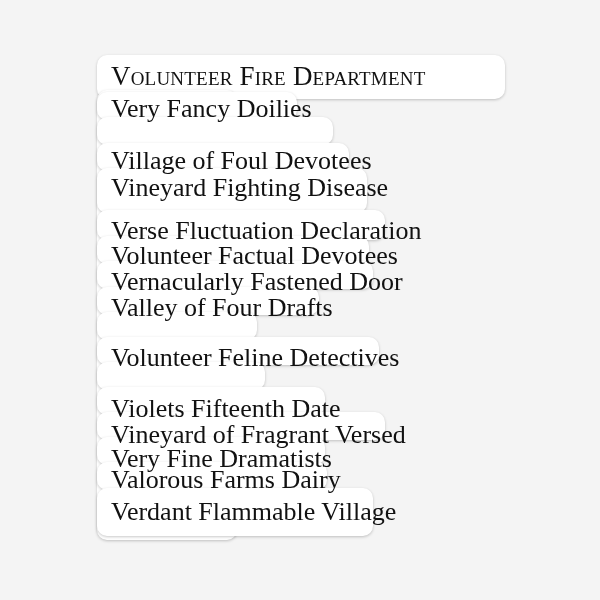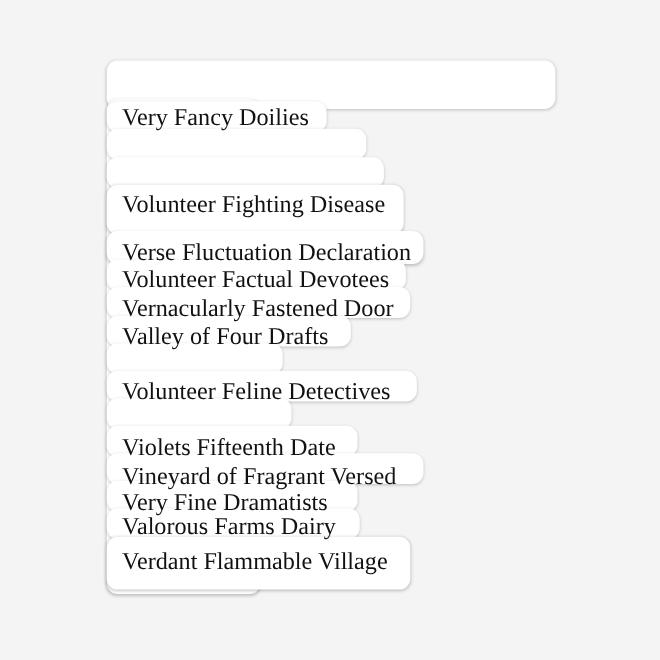--- a/index.html
+++ b/index.html
@@ -26,21 +26,21 @@
       left: 111px; top: 63px;
       font-size: 27px;
       font-variant: small-caps;
       letter-spacing: 0.2px;
       white-space: nowrap;
       line-height: 1;
     }
     .line {
       position: absolute;
       left: 111px;
-      font-size: 22px;
+      font-size: 26px;
       white-space: nowrap;
       line-height: 1;
     }
   </style>
 </head>
 <body>
 
 <div class="sticker">
 
   <div class="sticker-shape" style="left:97px;top:55px;width:408px;height:44px;"></div>
@@ -55,23 +55,25 @@
   <div class="sticker-shape" style="left:97px;top:287px;width:222px;height:28px;"></div>
   <div class="sticker-shape" style="left:97px;top:312px;width:160px;height:28px;"></div>
   <div class="sticker-shape" style="left:97px;top:337px;width:282px;height:28px;"></div>
   <div class="sticker-shape" style="left:97px;top:362px;width:168px;height:28px;"></div>
   <div class="sticker-shape" style="left:97px;top:387px;width:228px;height:28px;"></div>
   <div class="sticker-shape" style="left:97px;top:412px;width:288px;height:28px;"></div>
   <div class="sticker-shape" style="left:97px;top:437px;width:228px;height:28px;"></div>
   <div class="sticker-shape" style="left:97px;top:462px;width:230px;height:28px;"></div>
   <div class="sticker-shape" style="left:97px;top:488px;width:276px;height:48px;"></div>
 
+  <div class="title">Volunteer Fire Department</div>
 
   <div class="line" style="top:96px;">Very Fancy Doilies</div>
-  <div class="line" style="top:175px;">Volunteer Fighting Disease</div>
+  <div class="line" style="top:148px;">Village of Foul Devotees</div>
+  <div class="line" style="top:175px;">Vineyard Fighting Disease</div>
   <div class="line" style="top:218px;">Verse Fluctuation Declaration</div>
   <div class="line" style="top:243px;">Volunteer Factual Devotees</div>
   <div class="line" style="top:295px;">Valley of Four Drafts</div>
   <div class="line" style="top:269px;">Vernacularly Fastened Door</div>
   <div class="line" style="top:345px;">Volunteer Feline Detectives</div>
   <div class="line" style="top:396px;">Violets Fifteenth Date</div>
   <div class="line" style="top:422px;">Vineyard of Fragrant Versed</div>
   <div class="line" style="top:446px;">Very Fine Dramatists</div>
   <div class="line" style="top:467px;">Valorous Farms Dairy</div>
   <div class="line" style="top:499px;">Verdant Flammable Village</div>

